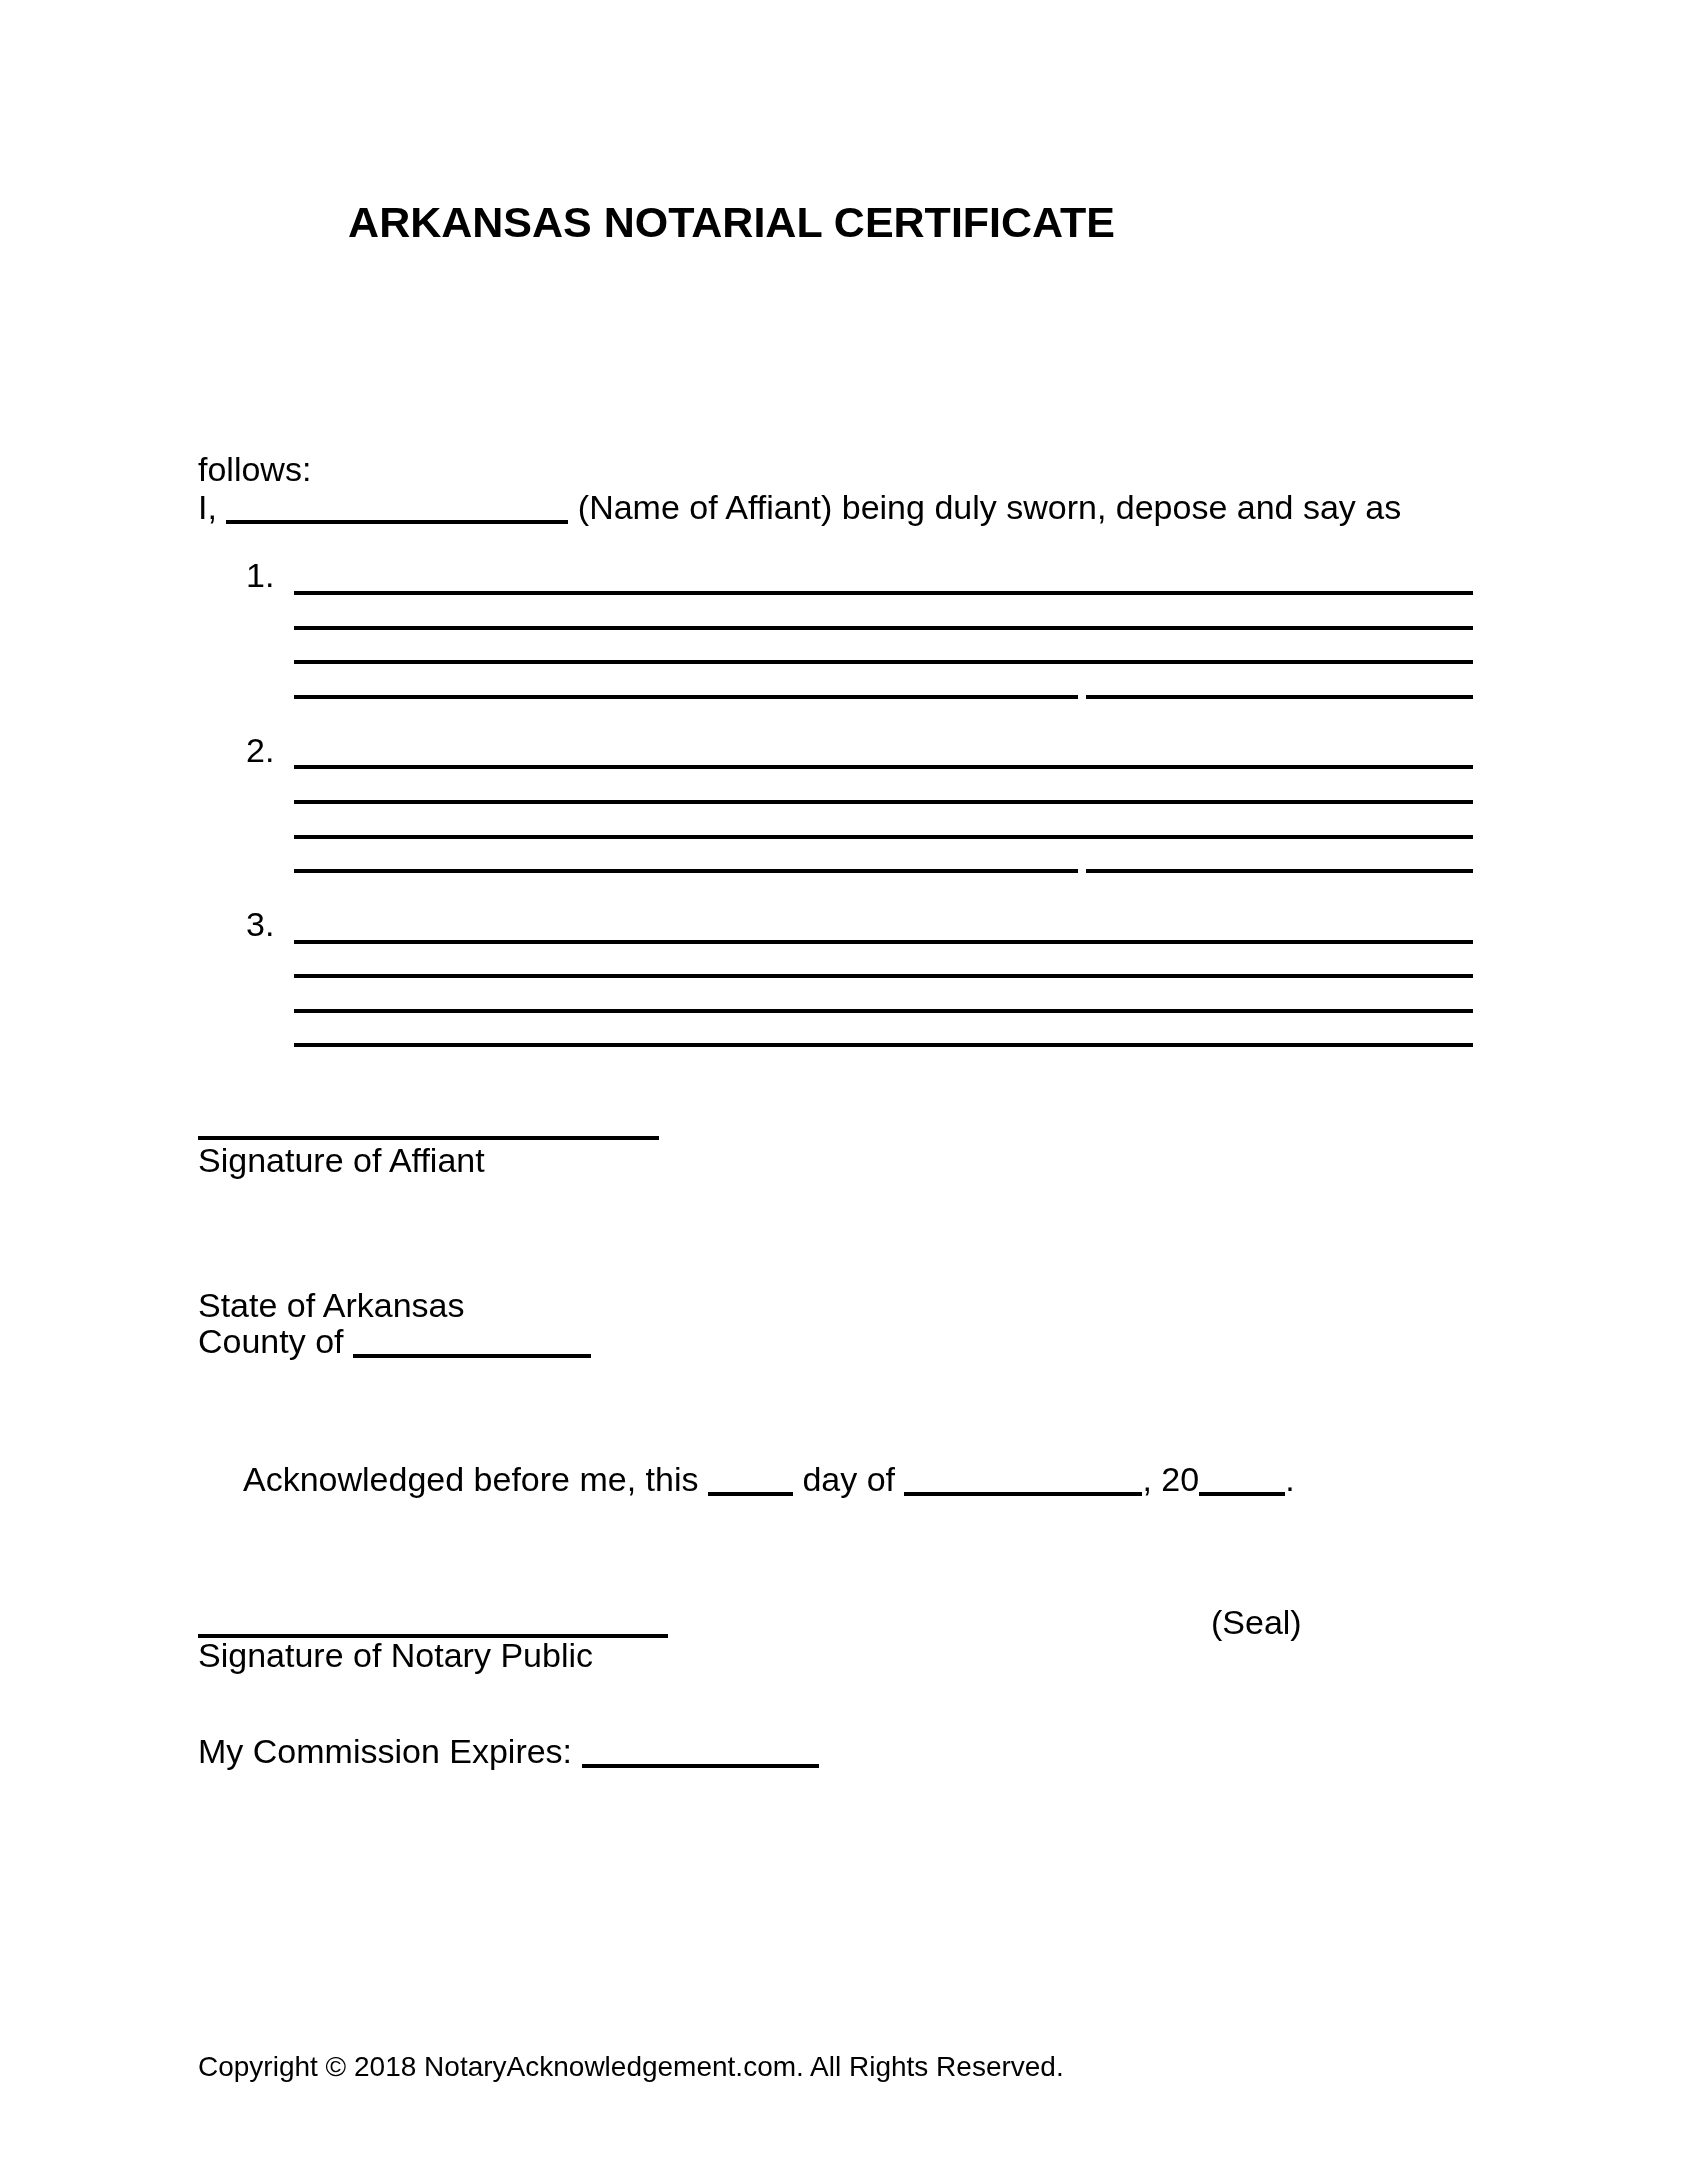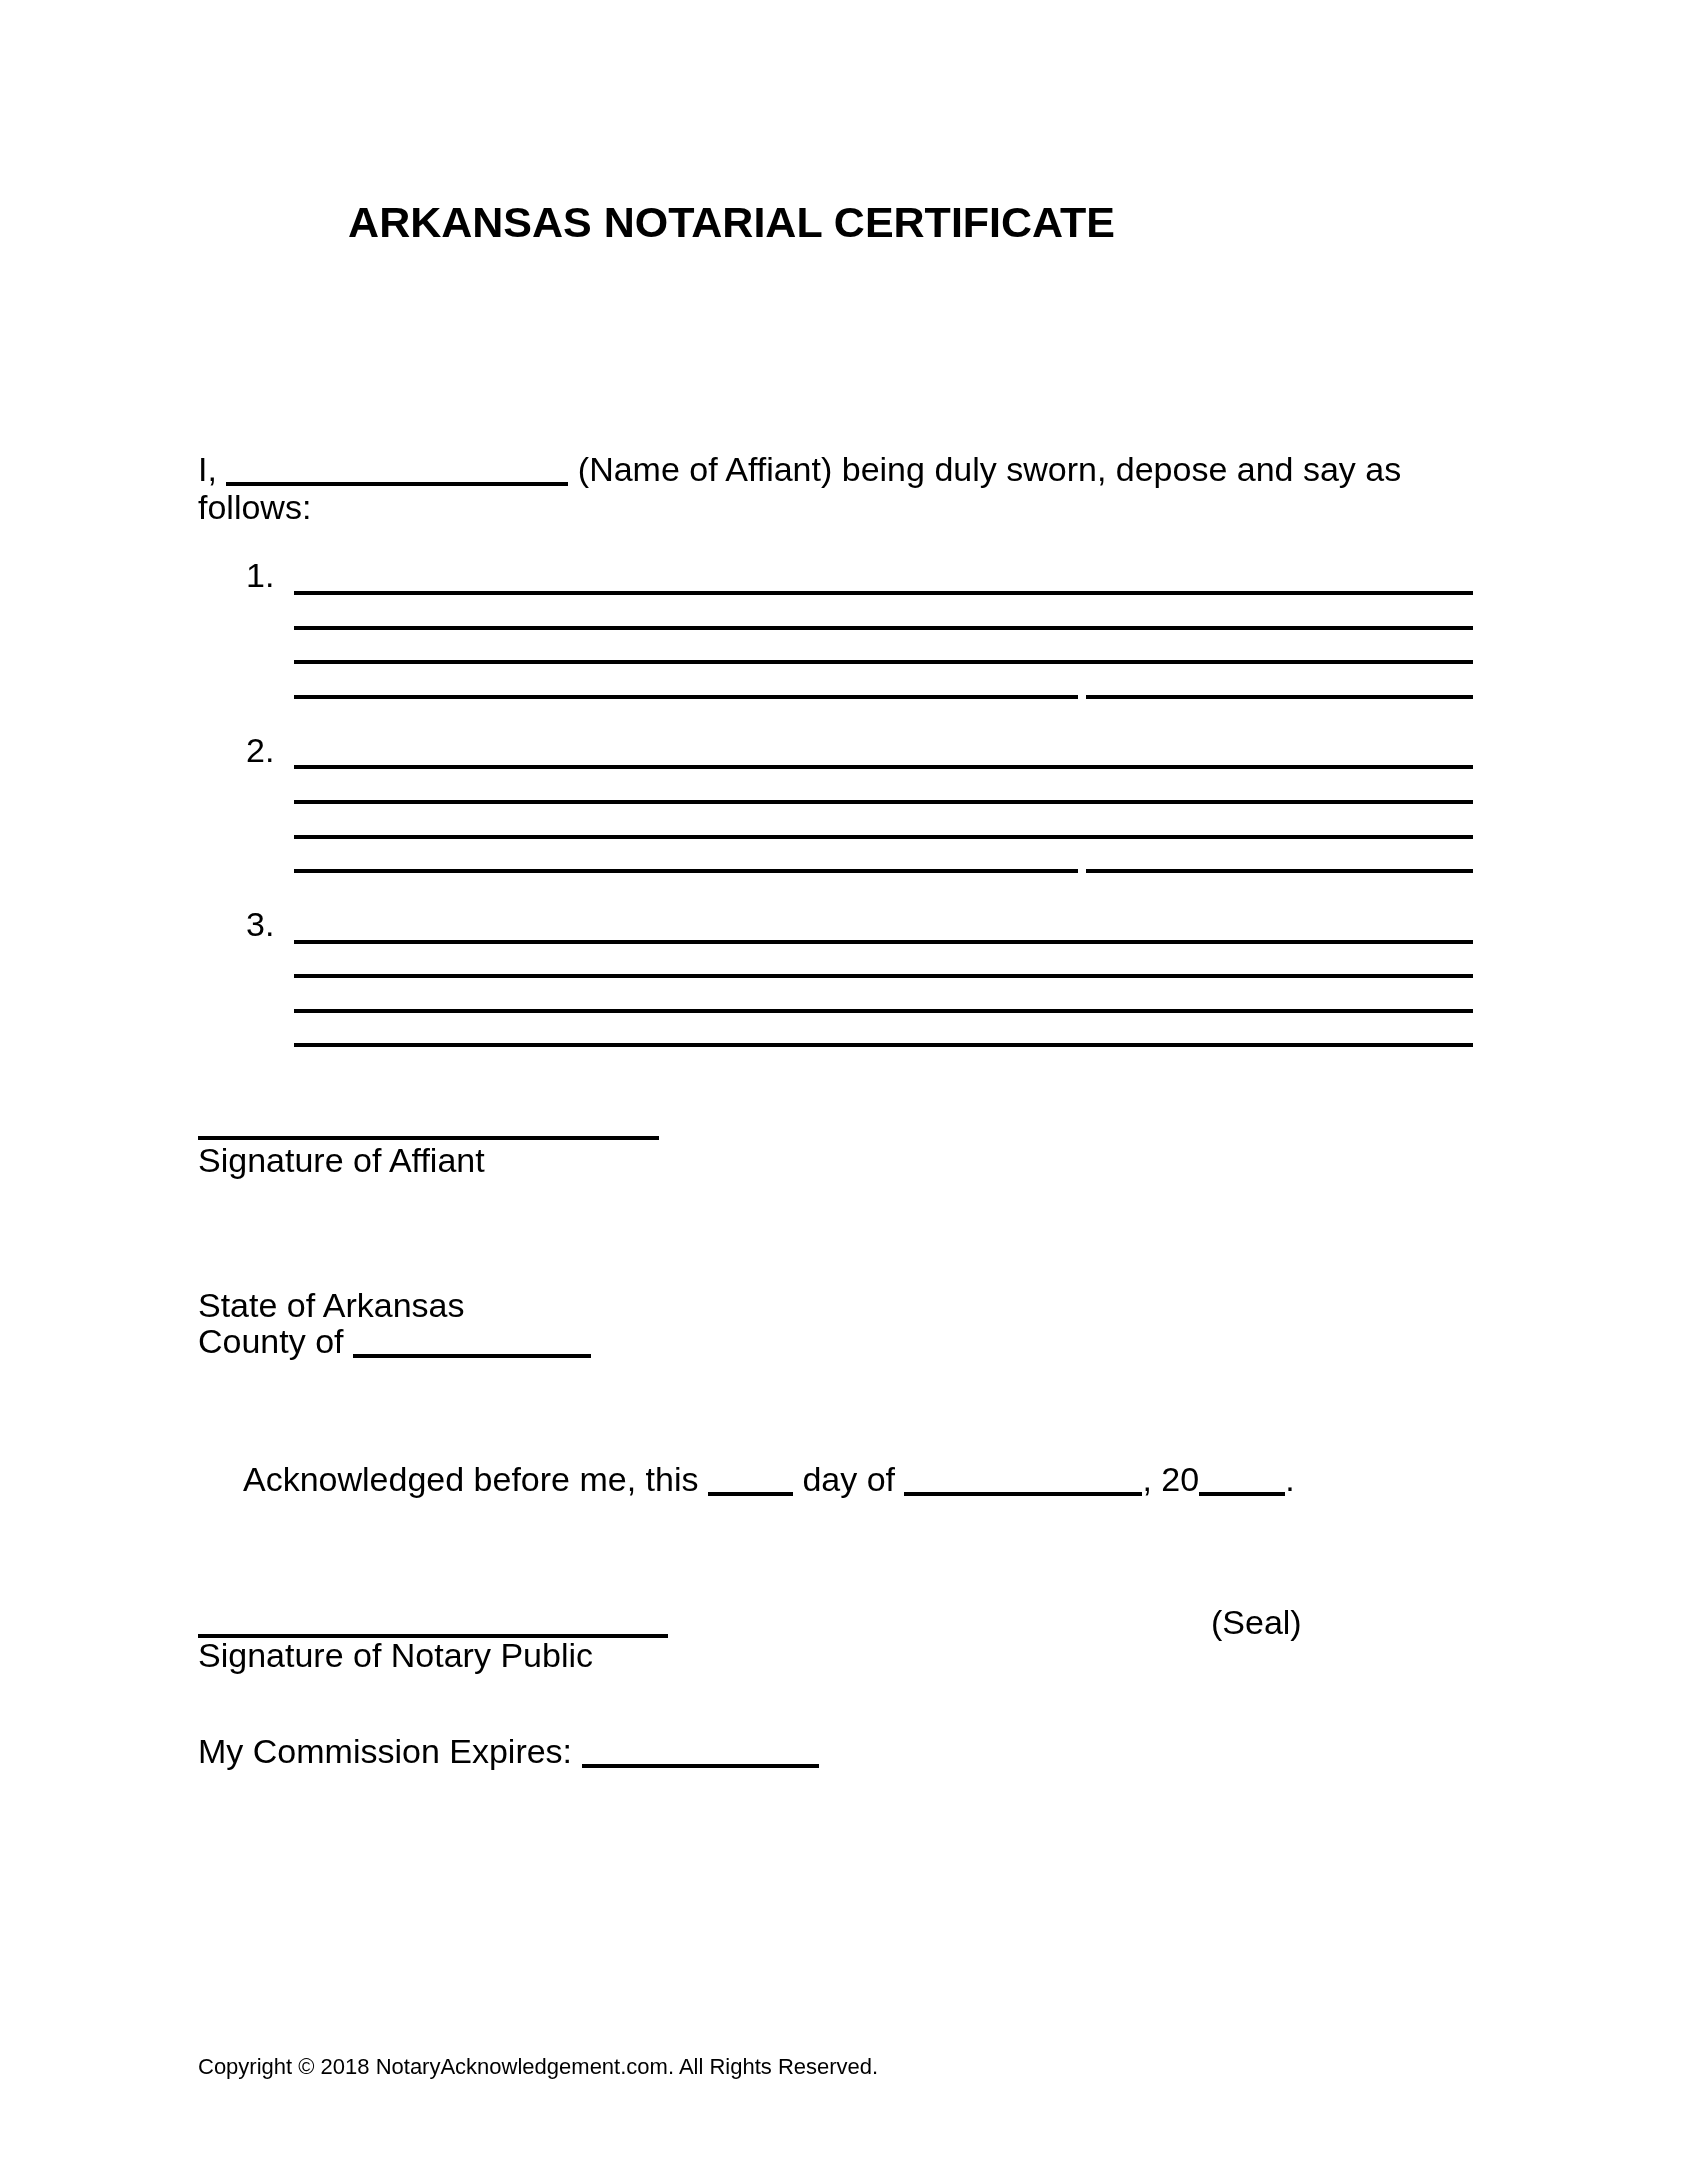--- a/index.html
+++ b/index.html
@@ -38,24 +38,24 @@
 </head>
 <body>
 
 <div class="page">
 
   <div class="abs title">
     <div>ARKANSAS NOTARIAL CERTIFICATE</div>
   </div>
 
   <div class="abs" style="left:198px; top:450px; width:1287px;">
+    <div>follows:</div>
     <div><span>I,</span>
       <span class="blank" style="width:342px;"></span>
       <span>(Name of Affiant) being duly sworn, depose and say as</span></div>
-    <div>follows:</div>
   </div>
 
   <div class="num" style="top:556px;">1.</div>
   <div class="rule" style="left:294px; top:591px; width:1179px;"></div>
   <div class="rule" style="left:294px; top:626px; width:1179px;"></div>
   <div class="rule" style="left:294px; top:660px; width:1179px;"></div>
   <div class="rule" style="left:294px; top:695px; width:784px;"></div>
   <div class="rule" style="left:1086px; top:695px; width:387px;"></div>
 
   <div class="num" style="top:731px;">2.</div>
@@ -89,16 +89,16 @@
 
   <div class="rule" style="left:198px; top:1634px; width:470px;"></div>
   <div class="abs" style="left:1211px; top:1603px;">(Seal)</div>
   <div class="label" style="top:1636px;">Signature of Notary Public</div>
 
   <div class="label" style="top:1732px;">
     <span>My Commission Expires:</span>
     <span class="blank" style="width:237px;"></span>
   </div>
 
-  <div class="label" style="top:2048px; font-size:22px;">Copyright © 2018 NotaryAcknowledgement.com. All Rights Reserved.</div>
+  <div class="label" style="top:2048px; font-size:28px;">Copyright © 2018 NotaryAcknowledgement.com. All Rights Reserved.</div>
 
 </div>
 
 
 </body></html>

